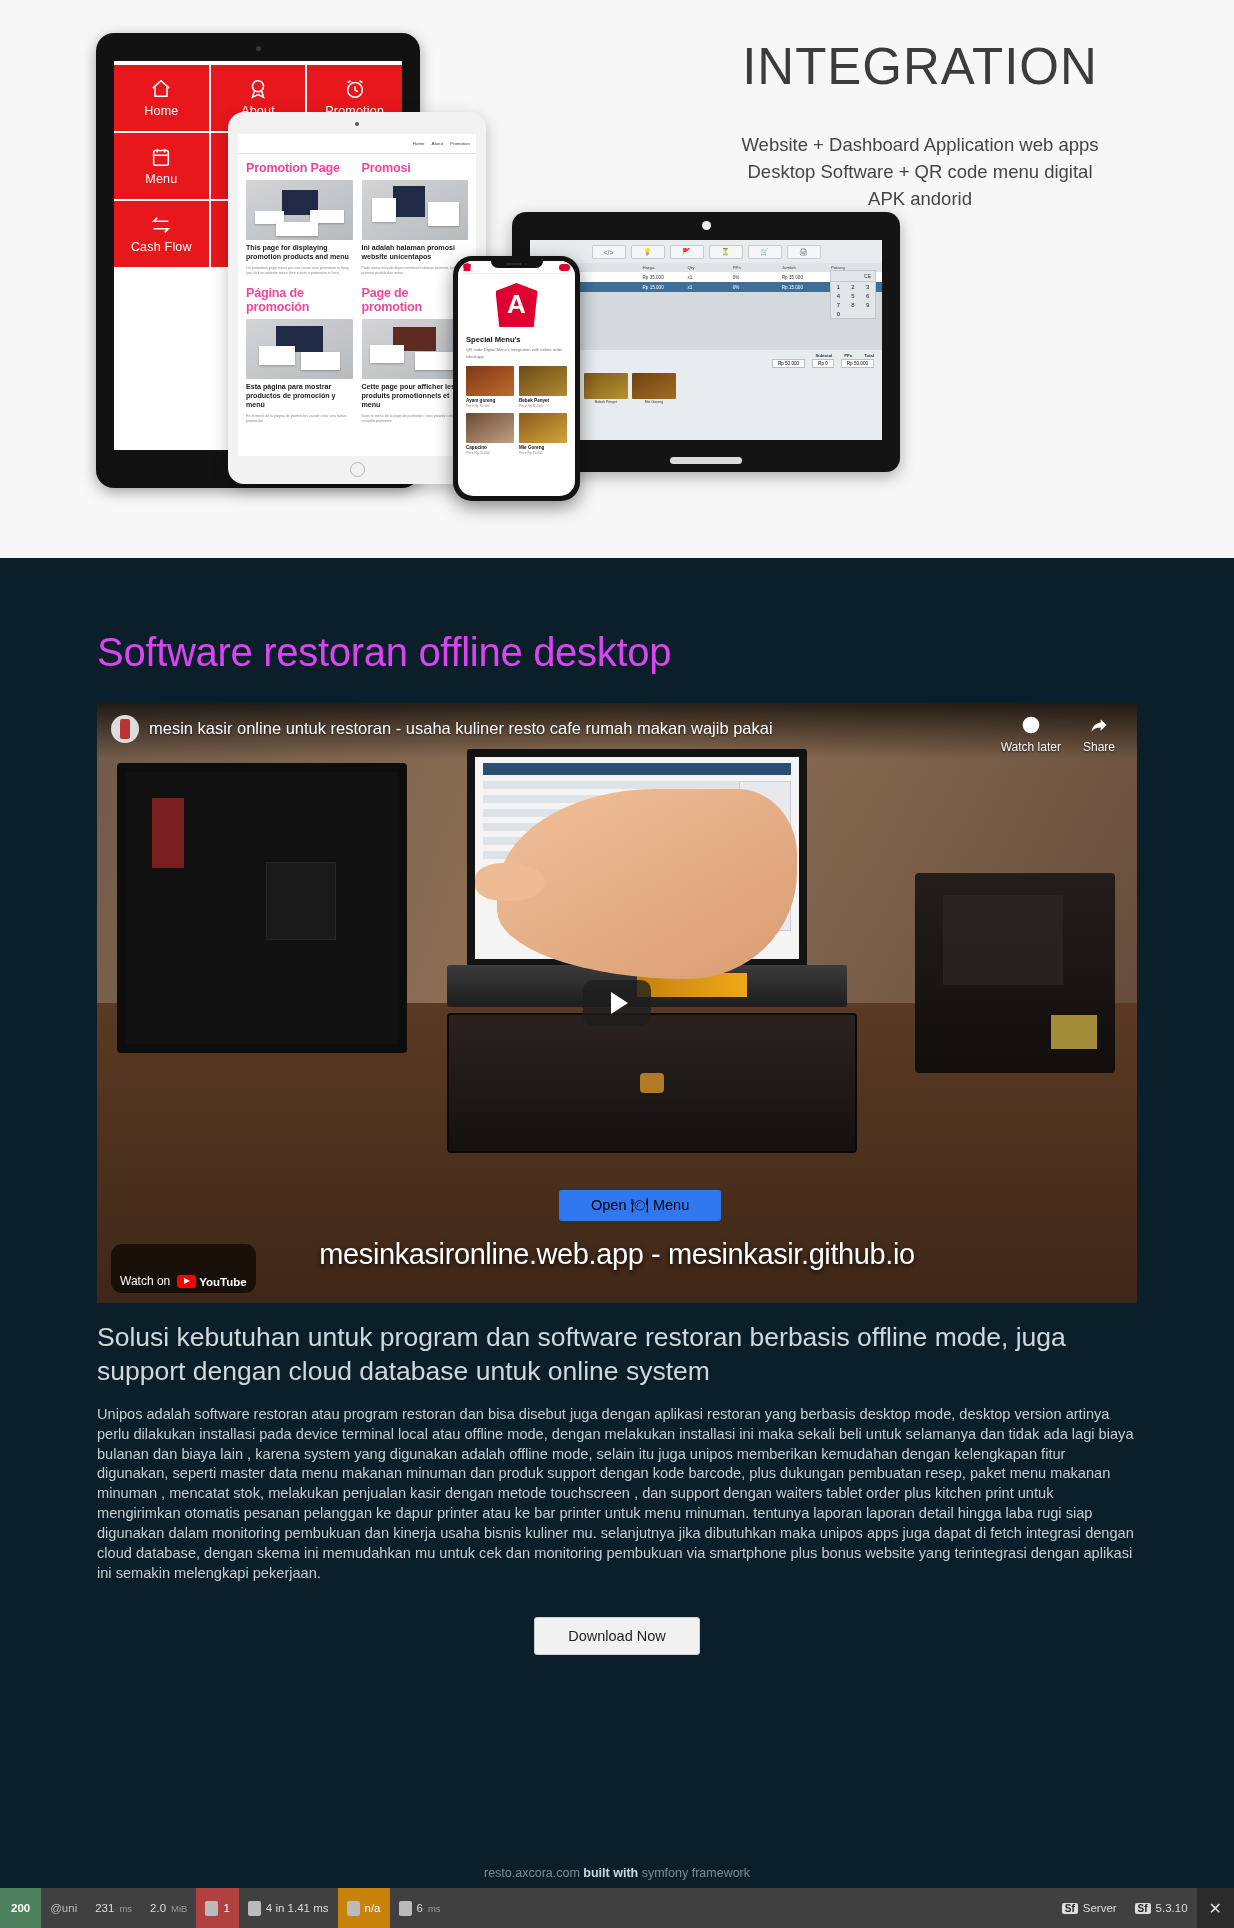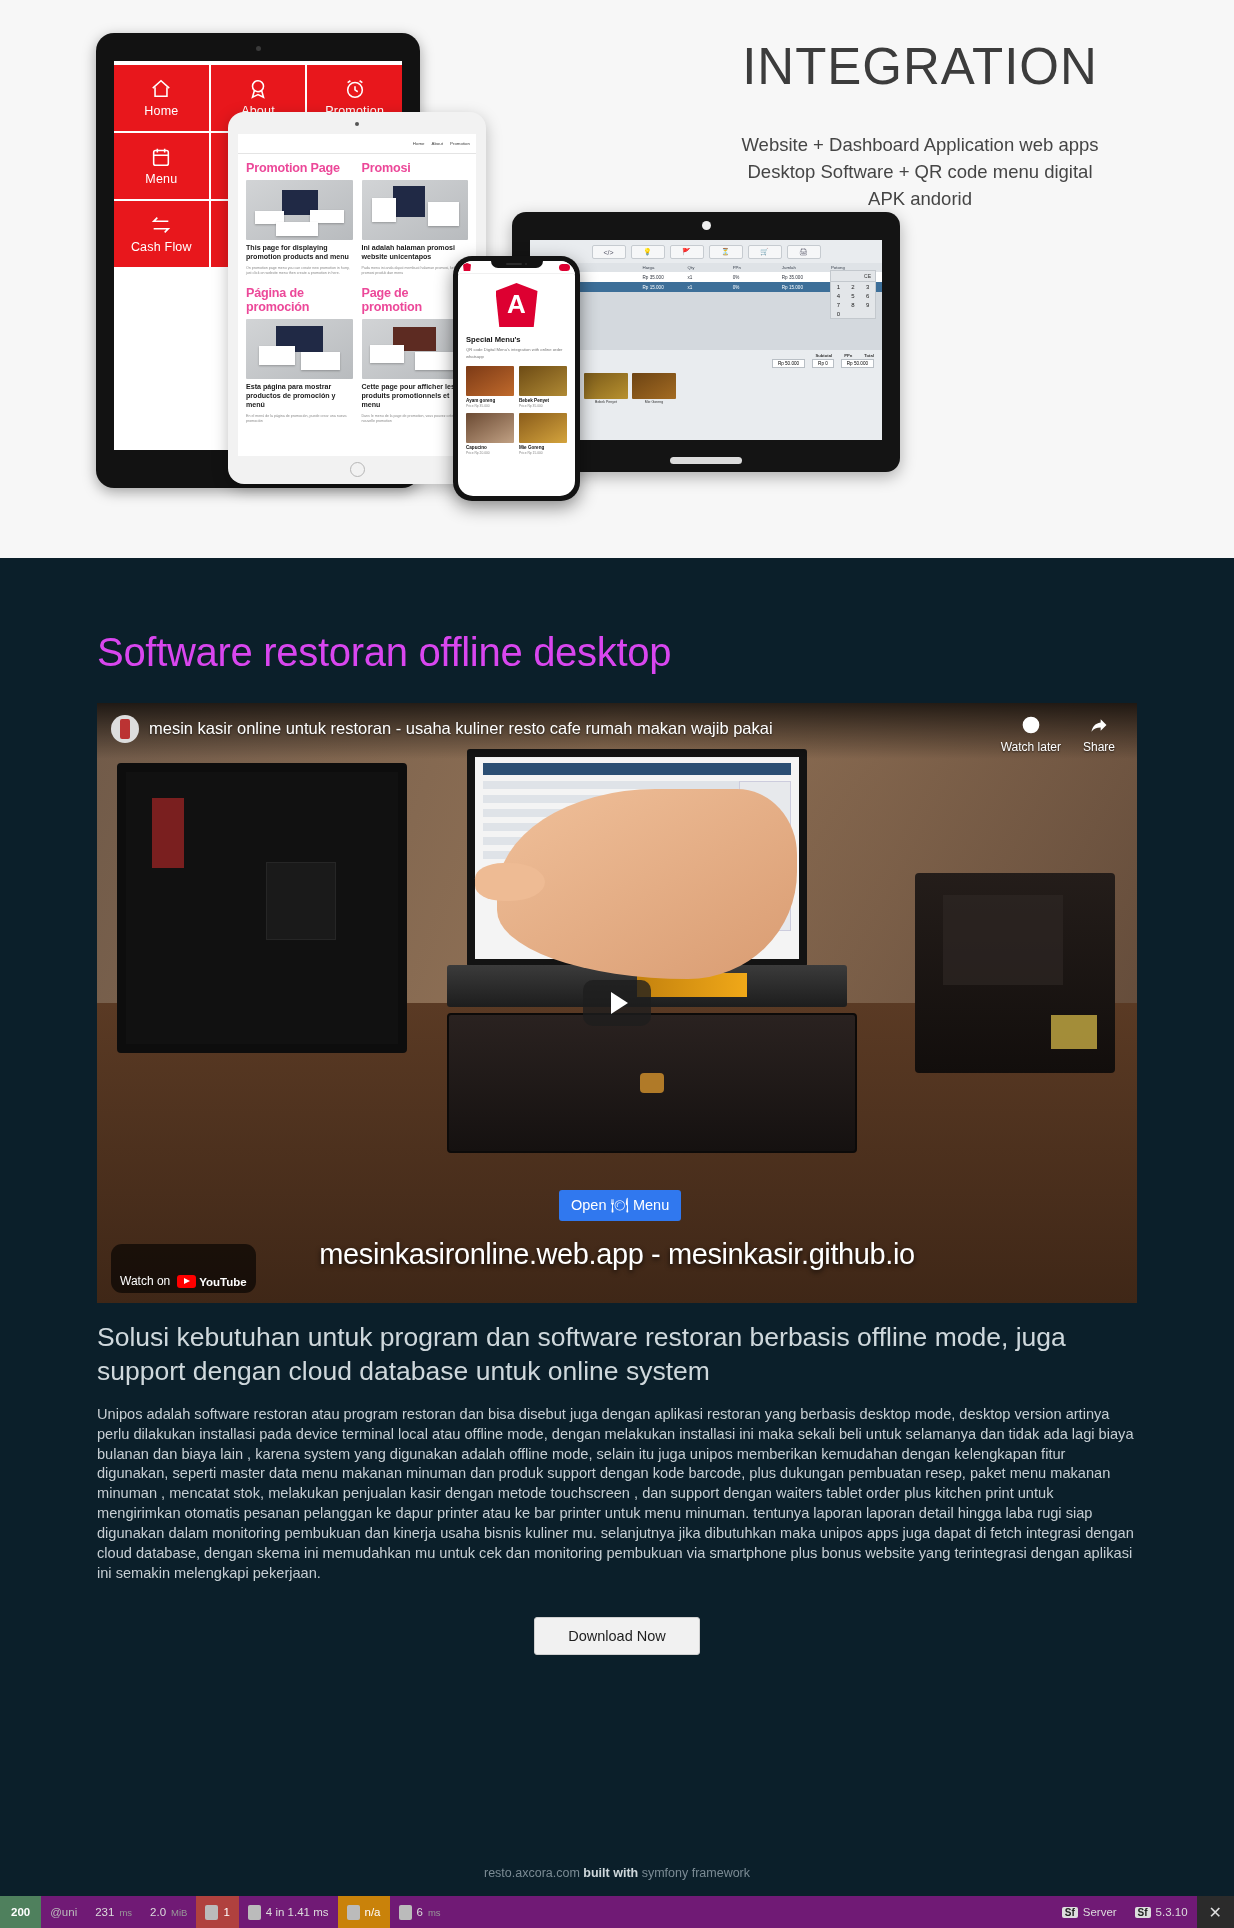--- a/index.html
+++ b/index.html
@@ -188,21 +188,21 @@
   .yt-avatar { width:28px; height:28px; border-radius:50%; background:#ddd; flex:0 0 auto; position:relative; overflow:hidden; }
   .yt-avatar i { position:absolute; left:9px; top:4px; width:10px; height:20px; background:#b33; border-radius:2px; }
   .yt-title { color:#fff; font-size:16.5px; margin-left:10px; margin-top:4px; text-shadow:0 1px 2px rgba(0,0,0,.6); }
   .yt-actions { margin-left:auto; display:flex; gap:22px; padding-right:8px; }
   .yt-act { text-align:center; color:#fff; font-size:12px; text-shadow:0 1px 2px rgba(0,0,0,.7); }
   .yt-act svg { width:20px; height:20px; fill:#fff; display:block; margin:0 auto 5px; }
   .yt-play { position:absolute; left:50%; top:50%; margin-left:-34px; margin-top:-23px;
      width:68px; height:46px; background:rgba(30,30,30,.78); border-radius:10px; display:flex; align-items:center; justify-content:center; }
   .yt-play::after { content:""; border-left:17px solid #fff; border-top:11px solid transparent; border-bottom:11px solid transparent; margin-left:4px; }
   .yt-openmenu { position:absolute; left:50%; margin-left:-58px; bottom:82px;
-     background:#3078ef; color:#ffffff; font-size:14.5px; padding:7px 12px; border-radius:3px; }
+     background:#3078ef; color:#000000; font-size:14.5px; padding:7px 32px; border-radius:3px; }
   .yt-overlaytext { position:absolute; left:0; right:0; bottom:32px; text-align:center; color:#fff; font-size:29px; text-shadow:0 2px 5px rgba(0,0,0,.8); letter-spacing:-.4px; }
   .yt-watch { position:absolute; left:14px; bottom:10px; background:rgba(0,0,0,.62); border-radius:11px; padding:5px 9px; color:#fff; font-size:12px; display:flex; align-items:flex-end; gap:7px; }
   .yt-logo { display:flex; align-items:center; gap:3px;margin-top:26px; }
   .yt-logo .pl { width:19px; height:13px; background:#ff0000; border-radius:3px; position:relative; }
   .yt-logo .pl::after { content:""; position:absolute; left:7px; top:3.2px; border-left:6px solid #fff; border-top:3.4px solid transparent; border-bottom:3.4px solid transparent; }
   .yt-logo .tx { color:#fff; font-size:11.5px; font-weight:700; }
 
   .lead {
     font-size:26.5px; color:#cfd8dc; line-height:1.28; margin-top:18px; font-weight:400;
   }
@@ -217,22 +217,22 @@
 
   
   .foot {
     position:absolute; left:0; right:0; bottom:48px;
     text-align:center; font-size:12.5px; color:#7b8b94;
   }
   .foot b { color:#cfd8dc; font-weight:700; }
 
   
   .sf {
-    position:absolute; left:0; bottom:0; width:1234px; height:32px;
-    background:#701a75; display:flex; align-items:stretch; font-size:11.5px; color:#bbb;
+    position:absolute; left:0; bottom:0; width:1234px; height:40px;
+    background:#404040; display:flex; align-items:stretch; font-size:11.5px; color:#bbb;
   }
   .sf .blk { display:flex; align-items:center; gap:5px; padding:0 9px; }
   .sf .status { background:#4f805d; color:#fff; font-weight:700; padding:0 11px; display:flex; align-items:center;}
   .sf .red { background:#b0413e; color:#fff; }
   .sf .orange { background:#c9820a; color:#fff; }
   .sf .unit { font-size:9.5px; color:#999; }
   .sf .right { margin-left:auto; display:flex; align-items:stretch; }
   .sf .close { display:flex; align-items:center; padding:0 12px; font-size:16px; color:#ddd; background:#2b2b2b; }
   .sf .ico { width:13px; height:15px; display:inline-block; position:relative; }
   .ic-db { background:#bbb; border-radius:2px; }

